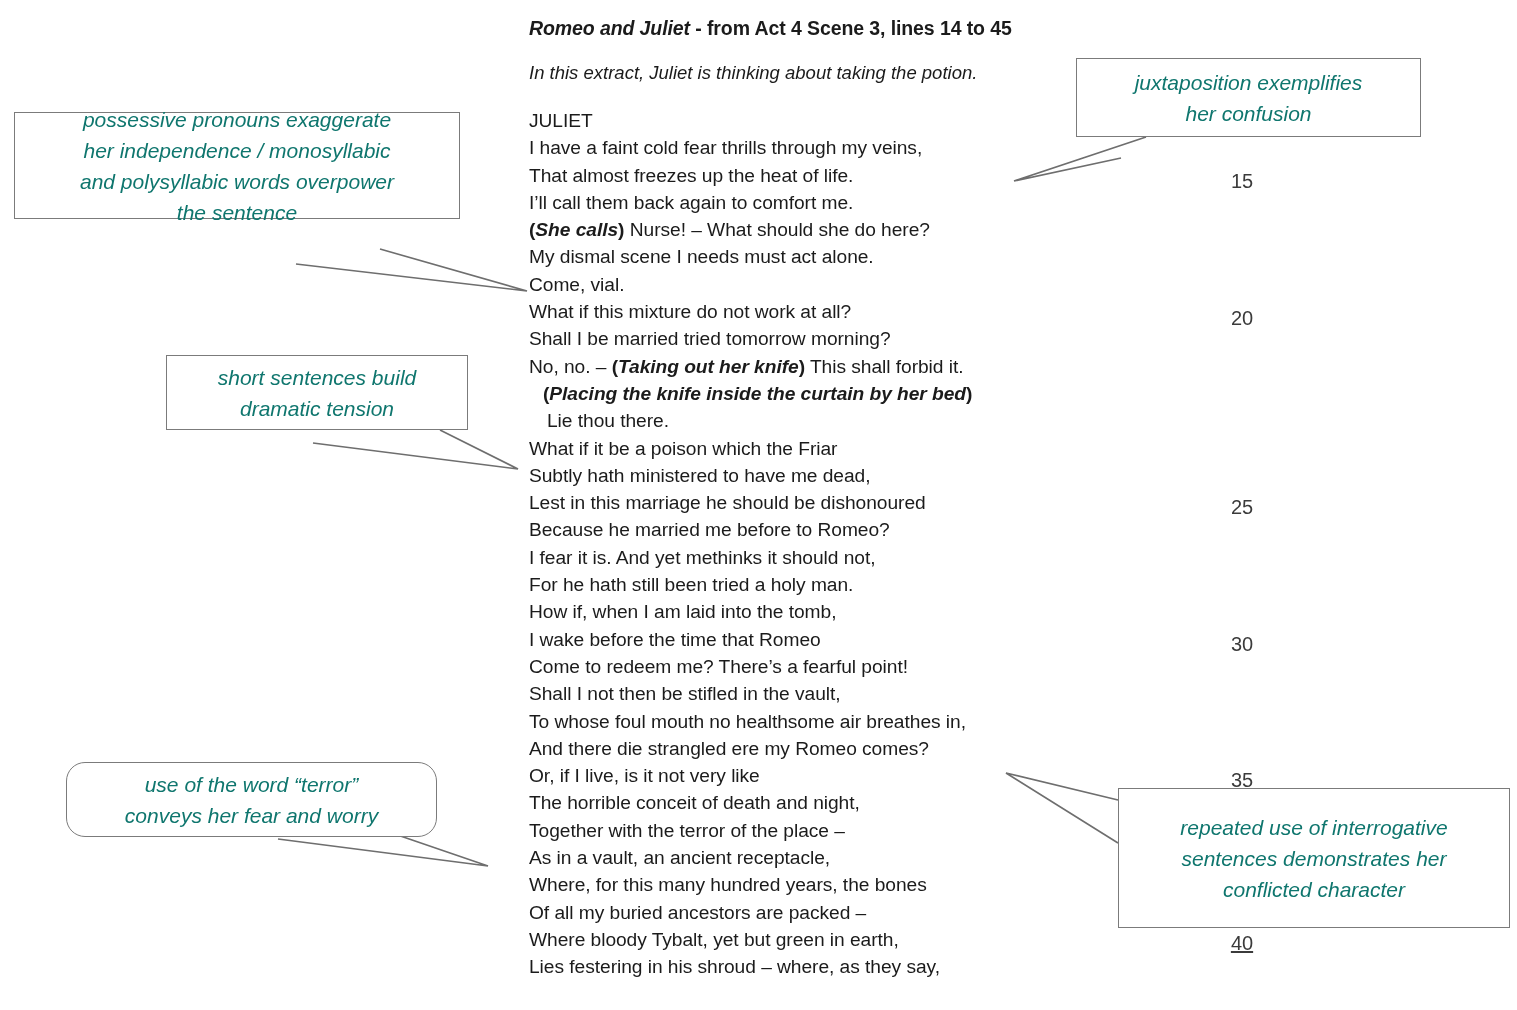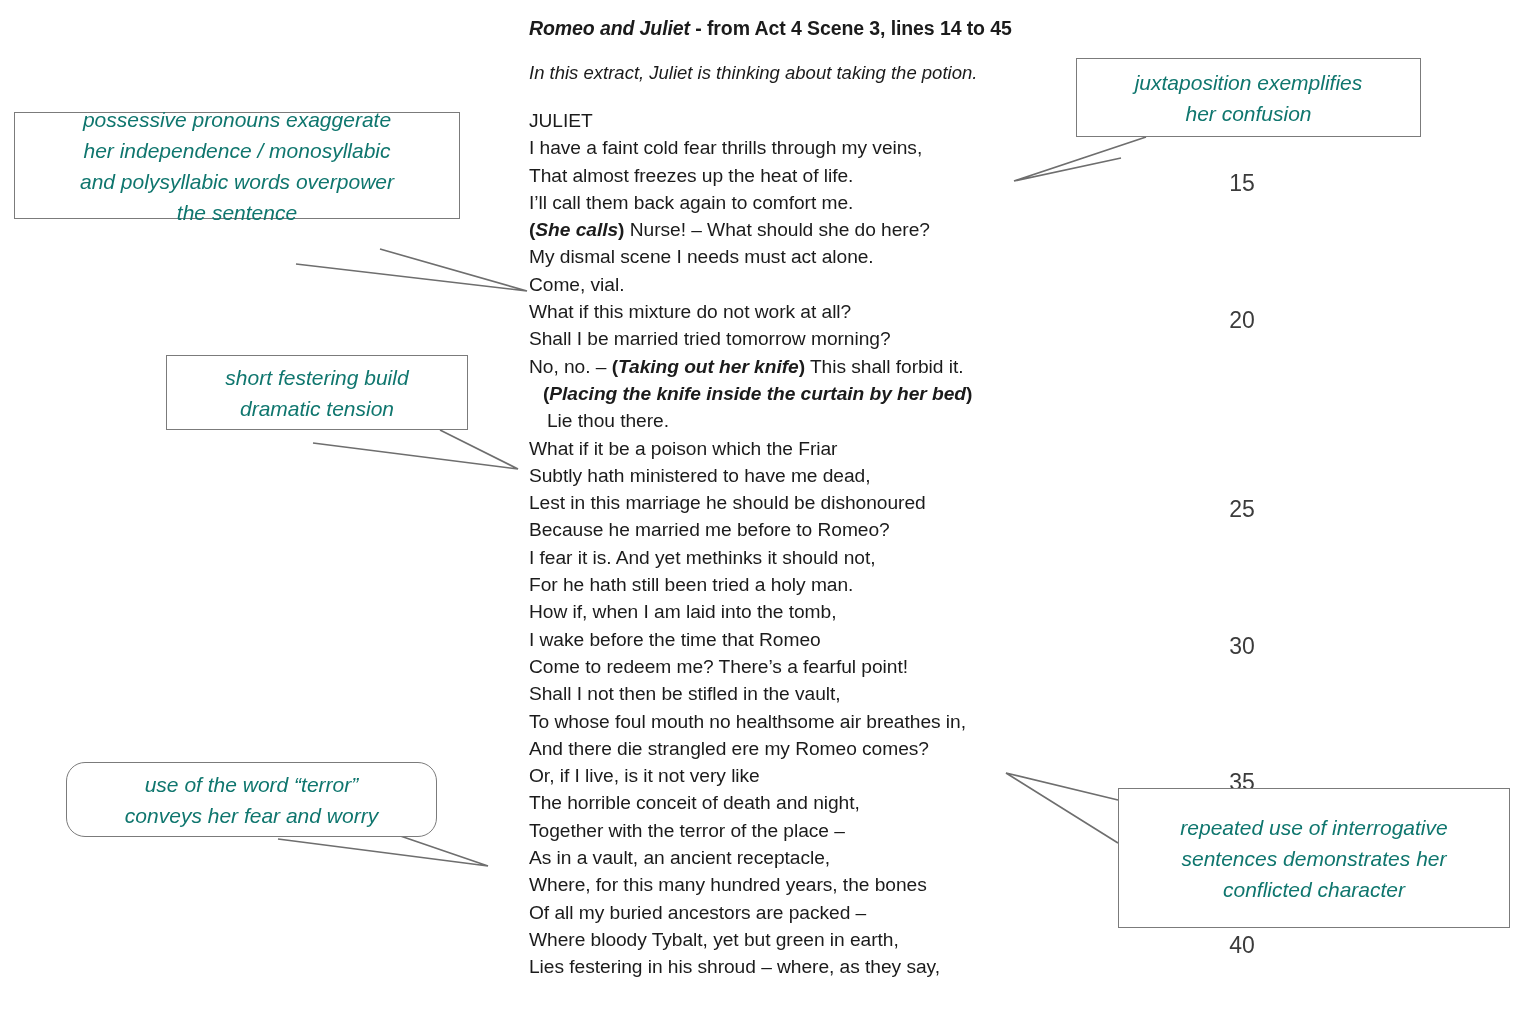--- a/index.html
+++ b/index.html
@@ -63,21 +63,21 @@
     font-style: italic;
     font-weight: bold;
   }
   .verse-line.indent-1 { padding-left: 14px; }
   .verse-line.indent-2 { padding-left: 18px; }
 
   
   .line-number {
     position: absolute;
     font-family: "Liberation Sans", sans-serif;
-    font-size: 23px;
+    font-size: 20px;
     color: #3b3b3b;
     text-align: center;
     width: 40px;
   }
 
   
   .callout {
     position: absolute;
     box-sizing: border-box;
     border: 1.6px solid #7b7b7b;
@@ -163,21 +163,21 @@
       </div>
   </div>
 </div>
 
 <div id="line-numbers">
     <div class="line-number" style="left: 1222px; top: 170px;">15</div>
     <div class="line-number" style="left: 1222px; top: 307px;">20</div>
     <div class="line-number" style="left: 1222px; top: 496px;">25</div>
     <div class="line-number" style="left: 1222px; top: 633px;">30</div>
     <div class="line-number" style="left: 1222px; top: 769px;">35</div>
-    <div class="line-number" style="left: 1222px; top: 932px;">40</div>
+    <div class="line-number" style="left: 1222px; top: 932px; text-decoration: underline;">40</div>
   </div>
 
 <svg class="tail-svg" style="left:0; top:0; width:1517px; height:1010px;">
 
   <polyline class="tail-line" points="380,249 527,291 296,264"></polyline>
 
   <polyline class="tail-line" points="440,430 518,469 313,443"></polyline>
 
   <polyline class="tail-line" points="380,829 488,866 278,839"></polyline>
 
@@ -187,21 +187,21 @@
 </svg>
 
 <div id="callouts">
     <div class="callout" style="left: 14px; top: 112px; width: 446px; height: 107px;">
       <div class="ctext">possessive pronouns exaggerate
 her independence / monosyllabic
 and polysyllabic words overpower
 the sentence</div>
     </div>
     <div class="callout" style="left: 166px; top: 355px; width: 302px; height: 75px;">
-      <div class="ctext">short festering build
+      <div class="ctext">short sentences build
 dramatic tension</div>
     </div>
     <div class="callout" style="left: 66px; top: 762px; width: 371px; height: 75px; border-radius: 19px;">
       <div class="ctext">use of the word “terror”
 conveys her fear and worry</div>
     </div>
     <div class="callout" style="left: 1076px; top: 58px; width: 345px; height: 79px;">
       <div class="ctext">juxtaposition exemplifies
 her confusion</div>
     </div>

